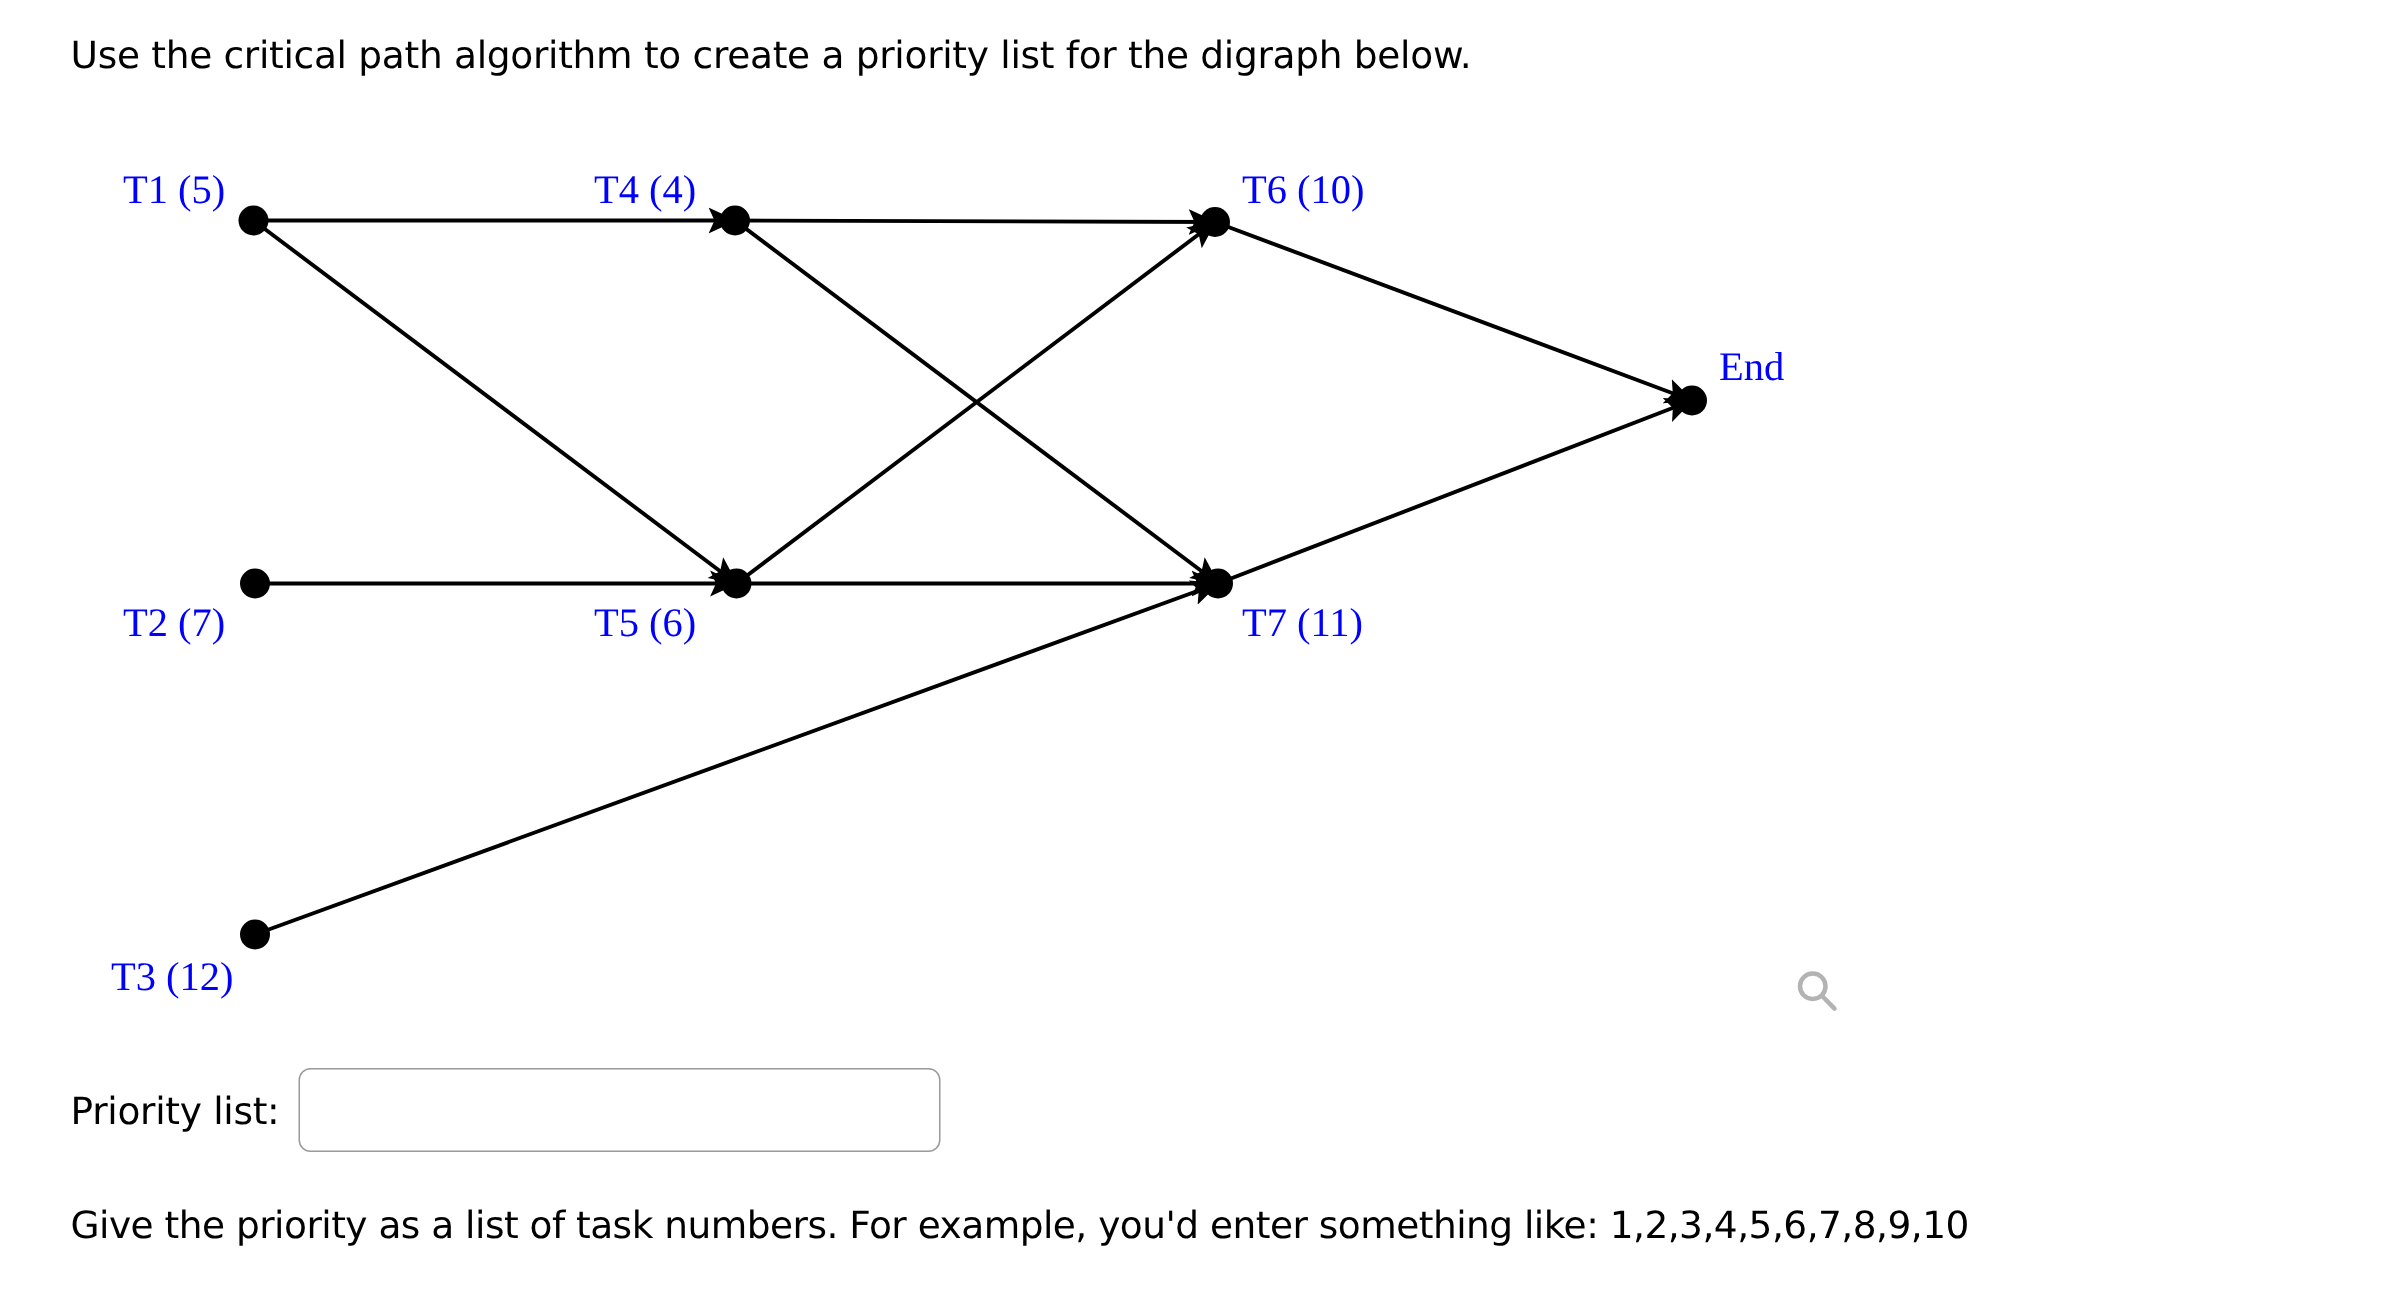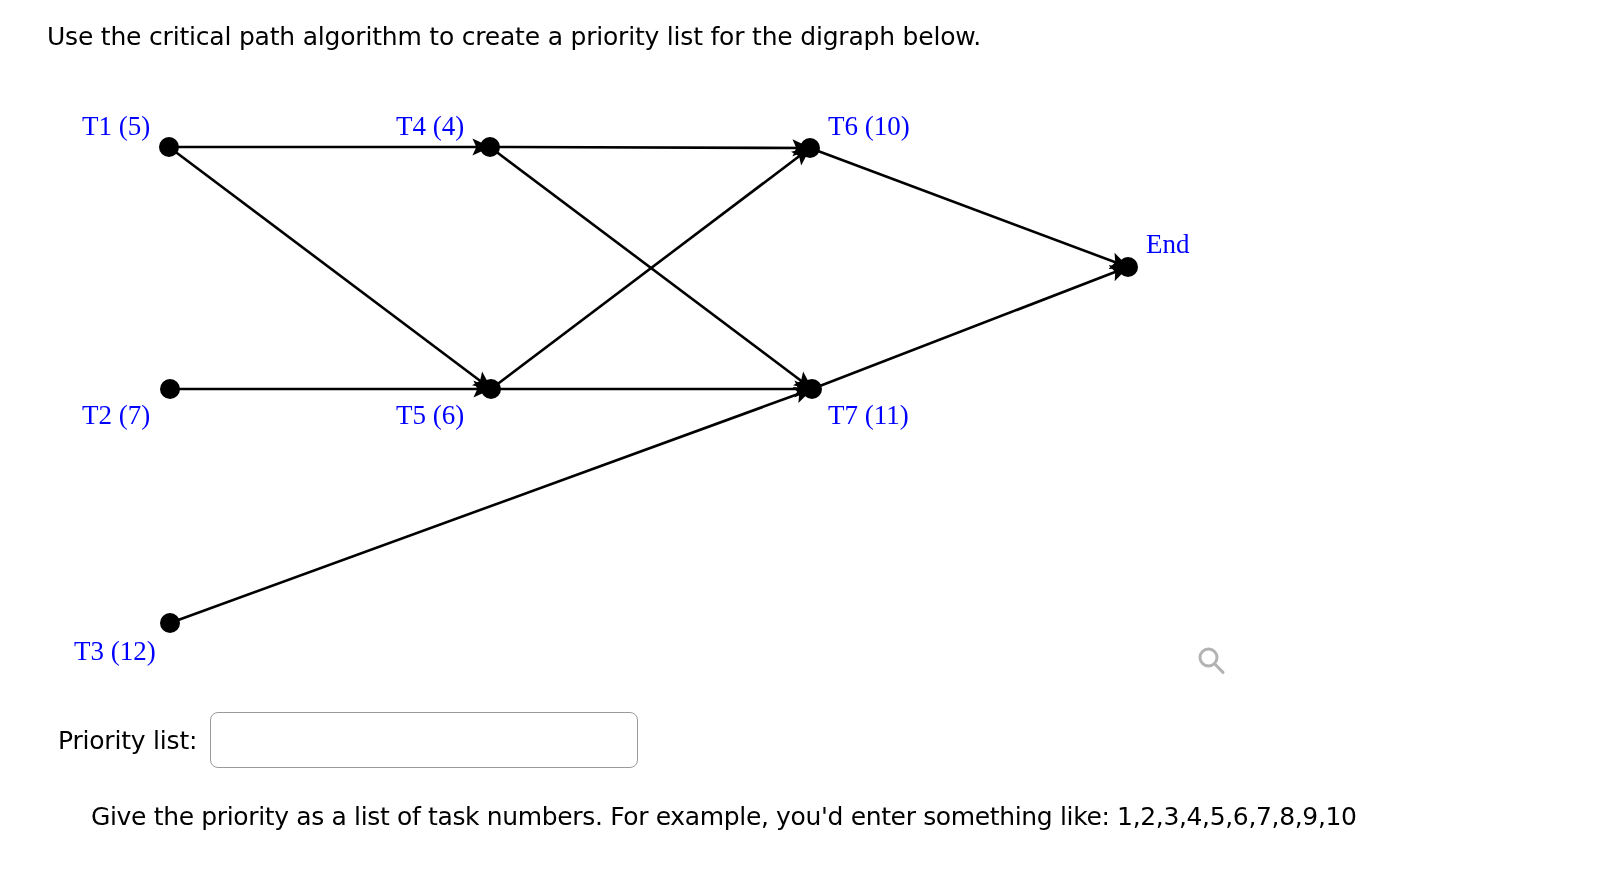--- a/index.html
+++ b/index.html
@@ -35,21 +35,20 @@
   .footer-text {
     position: absolute;
     left: 47px;
     top: 800px;
     font-family: "DejaVu Sans", sans-serif;
     font-size: 25px;
     line-height: 34px;
     color: #000000;
     white-space: nowrap;
     letter-spacing: -0.35px;
-    margin-left: 44px;
   }
   .graph-area {
     position: absolute;
     left: 0;
     top: 80px;
     width: 1300px;
     height: 600px;
   }
   .graph-svg {
     display: block;
@@ -65,21 +64,20 @@
     top: 643px;
     width: 36px;
     height: 36px;
   }
   .answer-row {
     position: absolute;
     left: 47px;
     top: 712px;
     display: flex;
     align-items: center;
-    margin-left: 11px;
   }
   .answer-label {
     font-family: "DejaVu Sans", sans-serif;
     font-size: 25px;
     color: #000000;
     white-space: nowrap;
     letter-spacing: -0.2px;
   }
   .answer-input {
     margin-left: 13px;

